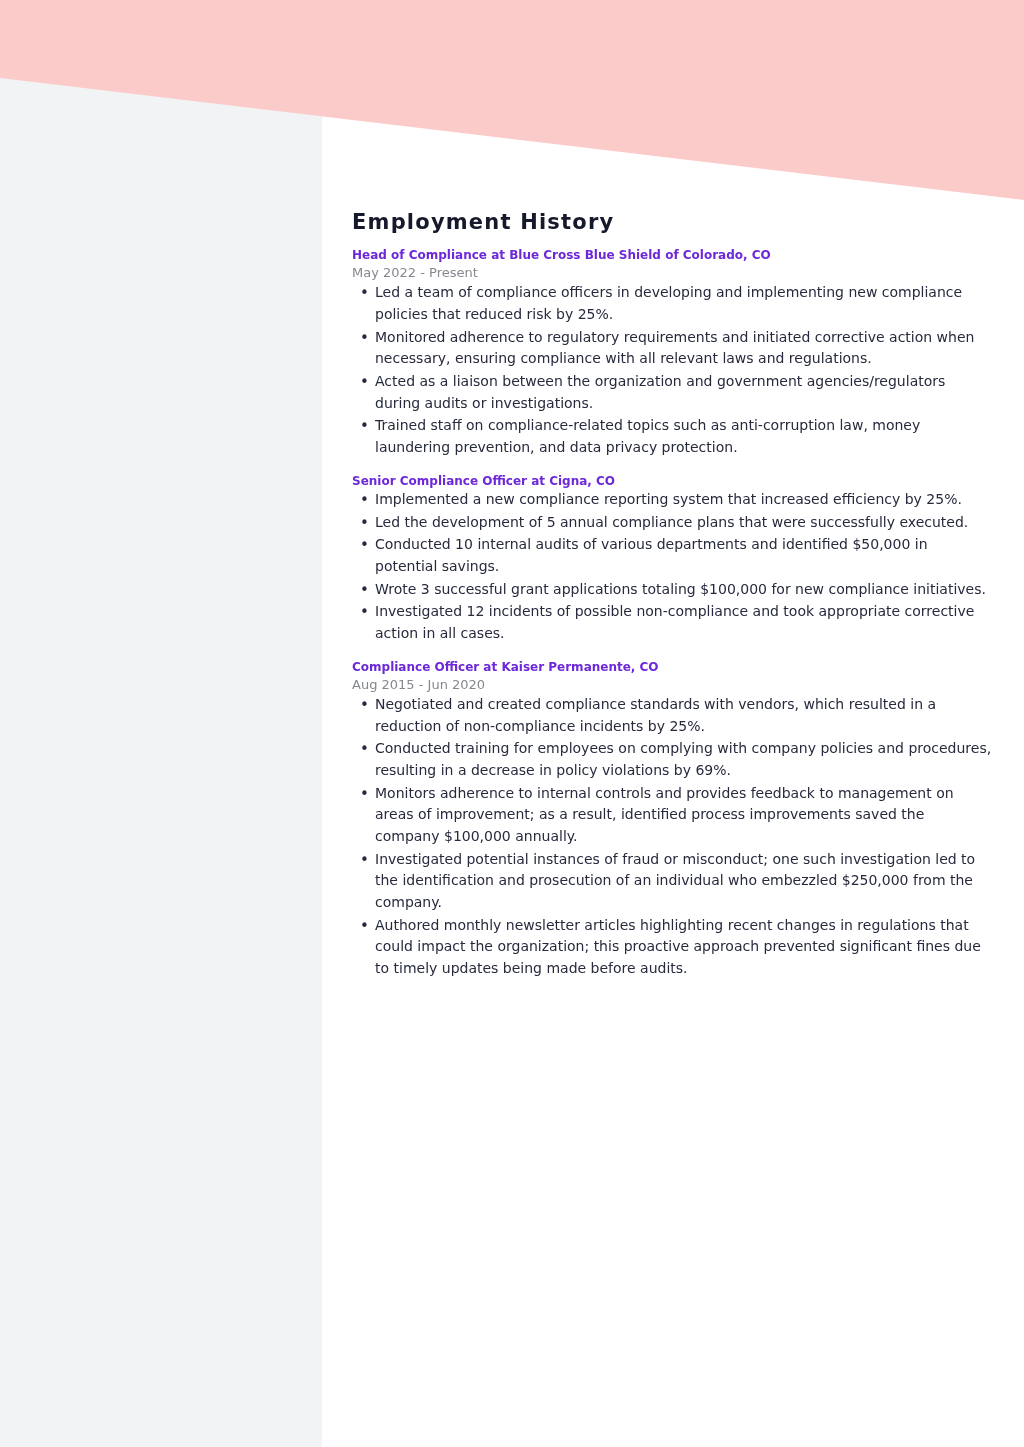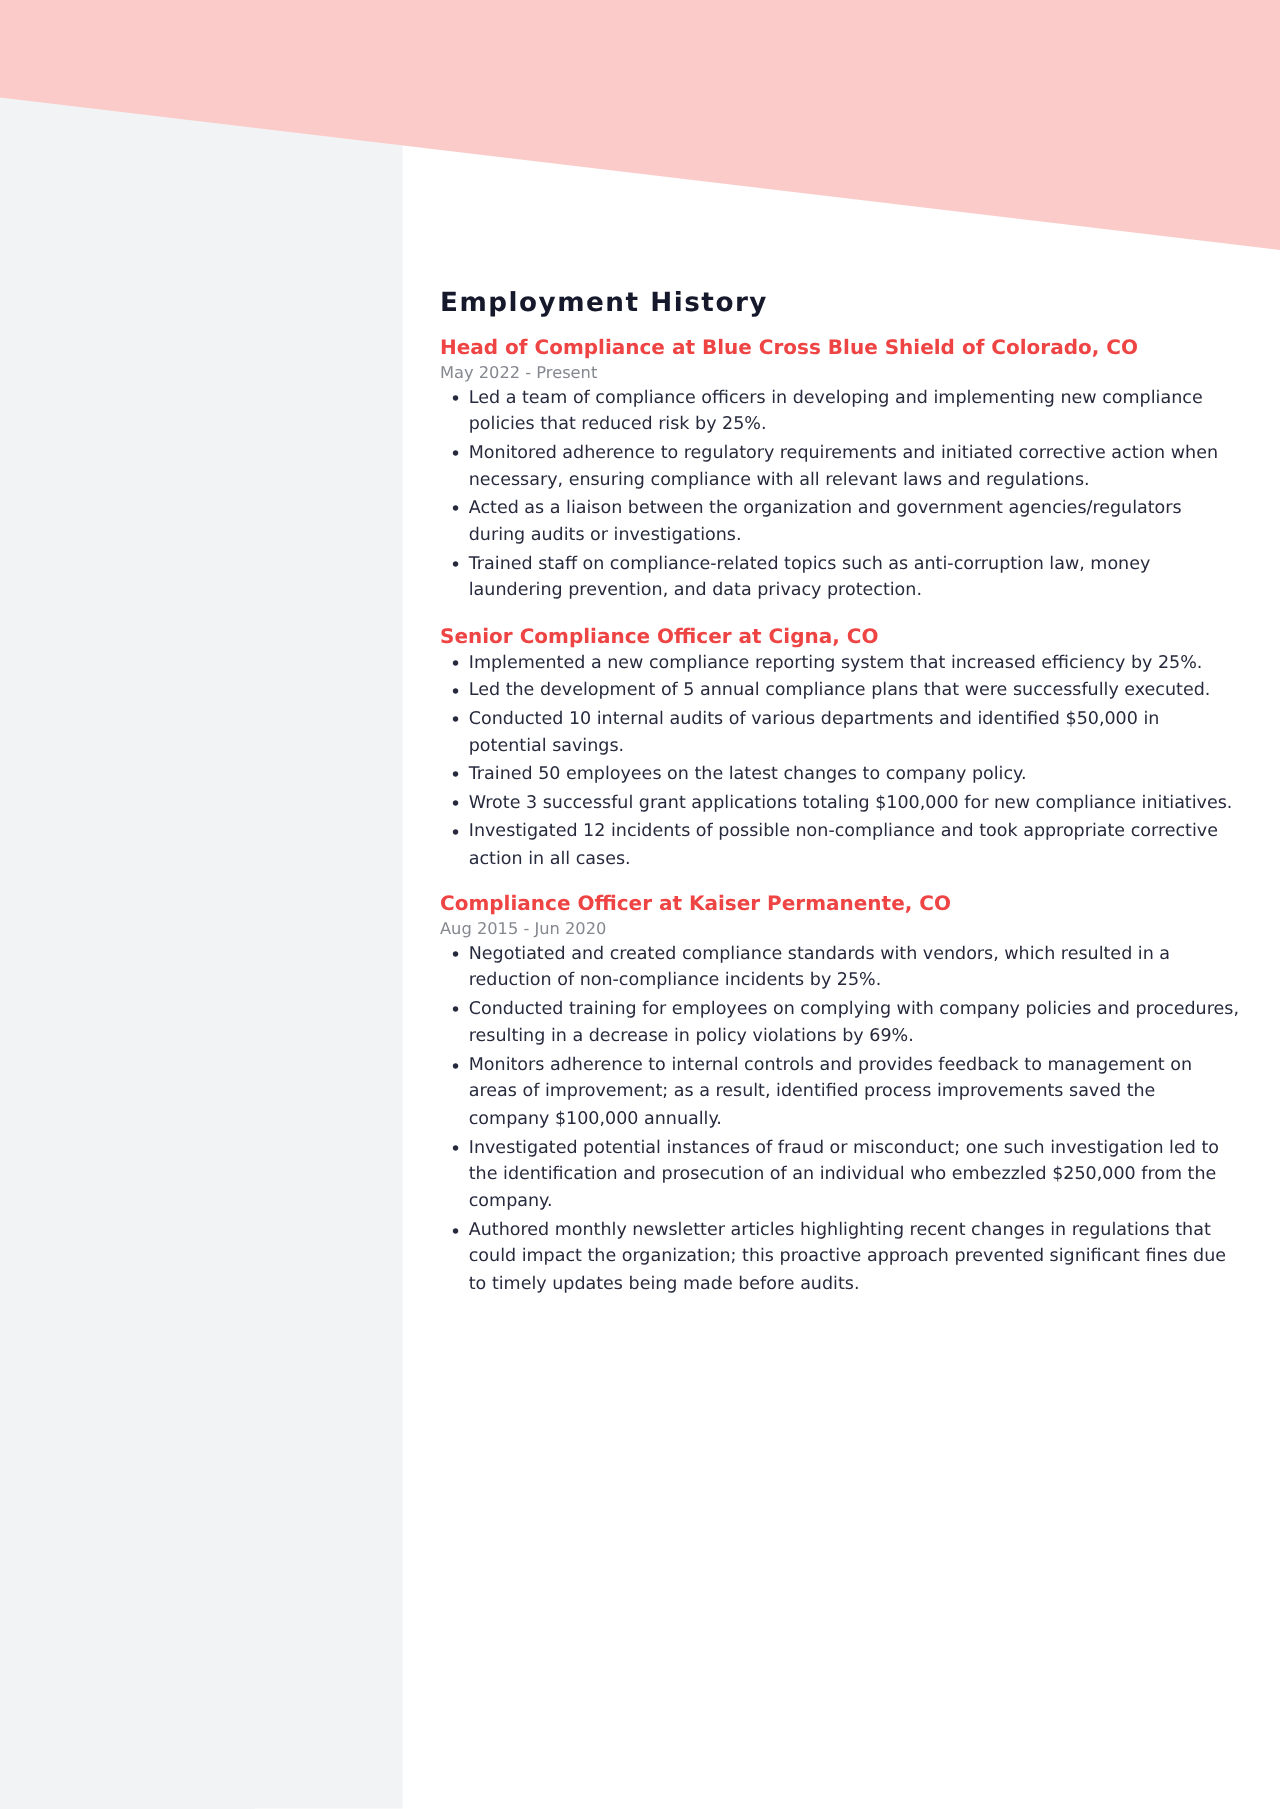--- a/index.html
+++ b/index.html
@@ -167,39 +167,39 @@
     top: 0;
     height: 5px;
     background: #3B7DF5;
     border-radius: 3px;
   }
 
   
   .main {
     position: absolute;
     left: 352px;
-    top: 230px;
+    top: 210px;
     width: 640px;
     z-index: 2;
   }
 
   .main-head {
     font-size: 21px;
     font-weight: bold;
     letter-spacing: 1.2px;
     color: #16192B;
     margin-bottom: 13px;
   }
 
   .job { margin-bottom: 14px; }
 
   .job-head {
-    font-size: 16px;
-    font-weight: bold;
-    color: #ef4444;
+    font-size: 12px;
+    font-weight: bold;
+    color: #6d28d9;
     line-height: 1.35;
   }
 
   .job-date {
     font-size: 13px;
     color: #85888F;
     margin-top: 2px;
     margin-bottom: 2px;
   }
 
@@ -368,21 +368,20 @@
             <li>Acted as a liaison between the organization and government agencies/regulators during audits or investigations.</li>
             <li>Trained staff on compliance-related topics such as anti-corruption law, money laundering prevention, and data privacy protection.</li>
           </ul>
         </div>
         <div class="job">
           <div class="job-head">Senior Compliance Officer at Cigna, CO</div>
           <ul class="bullets">
             <li>Implemented a new compliance reporting system that increased efficiency by 25%.</li>
             <li>Led the development of 5 annual compliance plans that were successfully executed.</li>
             <li>Conducted 10 internal audits of various departments and identified $50,000 in potential savings.</li>
-            <li>Trained 50 employees on the latest changes to company policy.</li>
             <li>Wrote 3 successful grant applications totaling $100,000 for new compliance initiatives.</li>
             <li>Investigated 12 incidents of possible non-compliance and took appropriate corrective action in all cases.</li>
           </ul>
         </div>
         <div class="job">
           <div class="job-head">Compliance Officer at Kaiser Permanente, CO</div>
           <div class="job-date">Aug 2015 - Jun 2020</div>
           <ul class="bullets">
             <li>Negotiated and created compliance standards with vendors, which resulted in a reduction of non-compliance incidents by 25%.</li>
             <li>Conducted training for employees on complying with company policies and procedures, resulting in a decrease in policy violations by 69%.</li>

